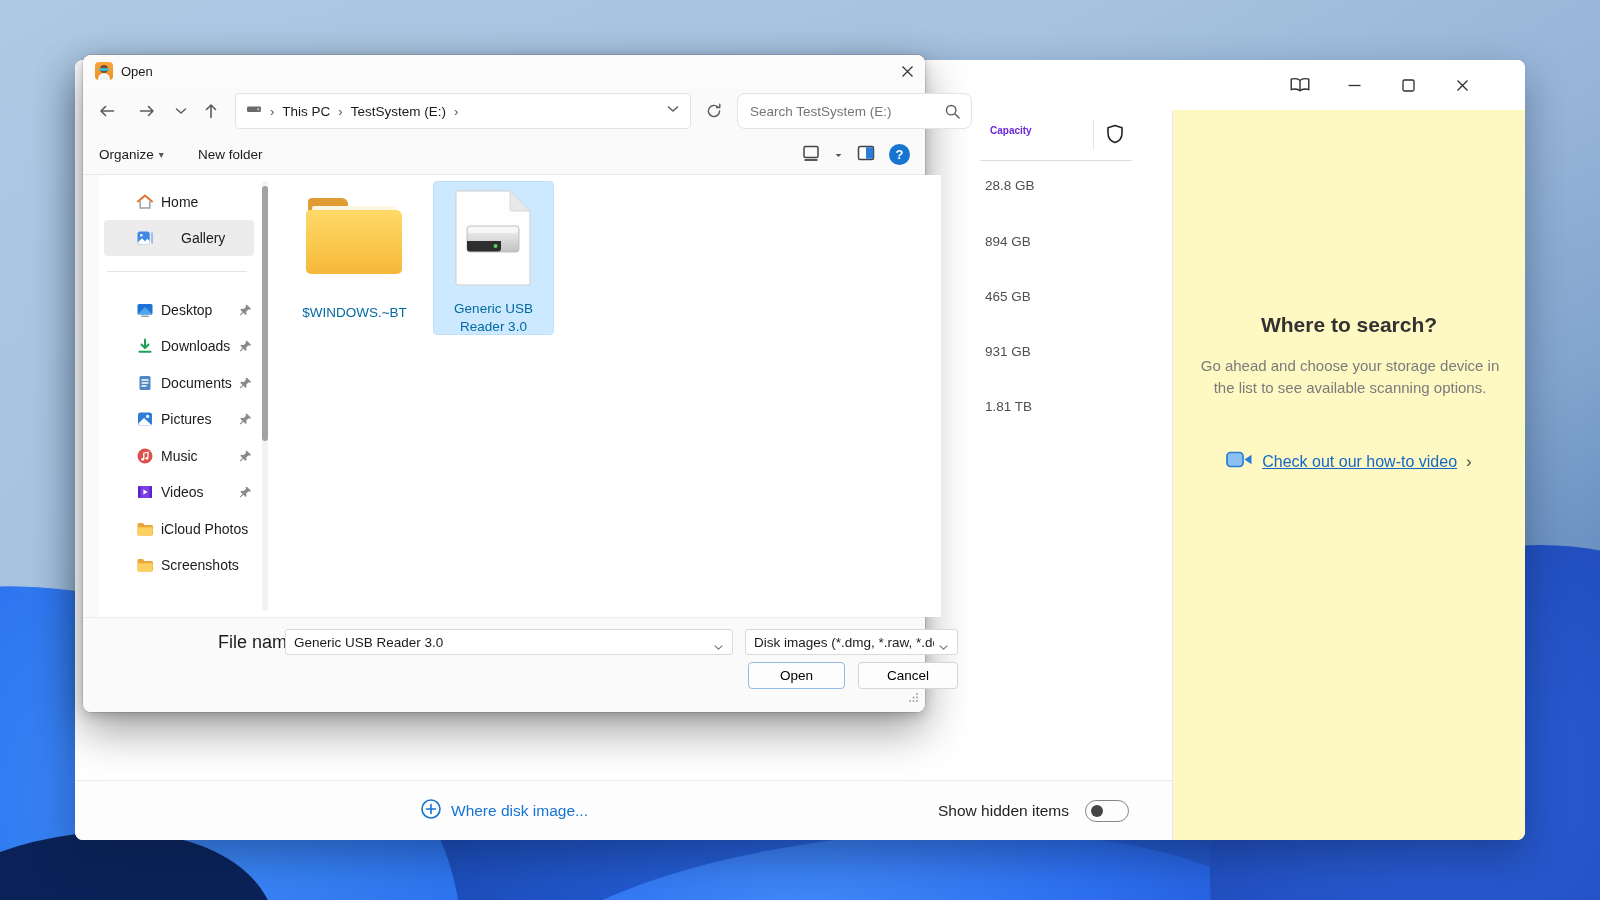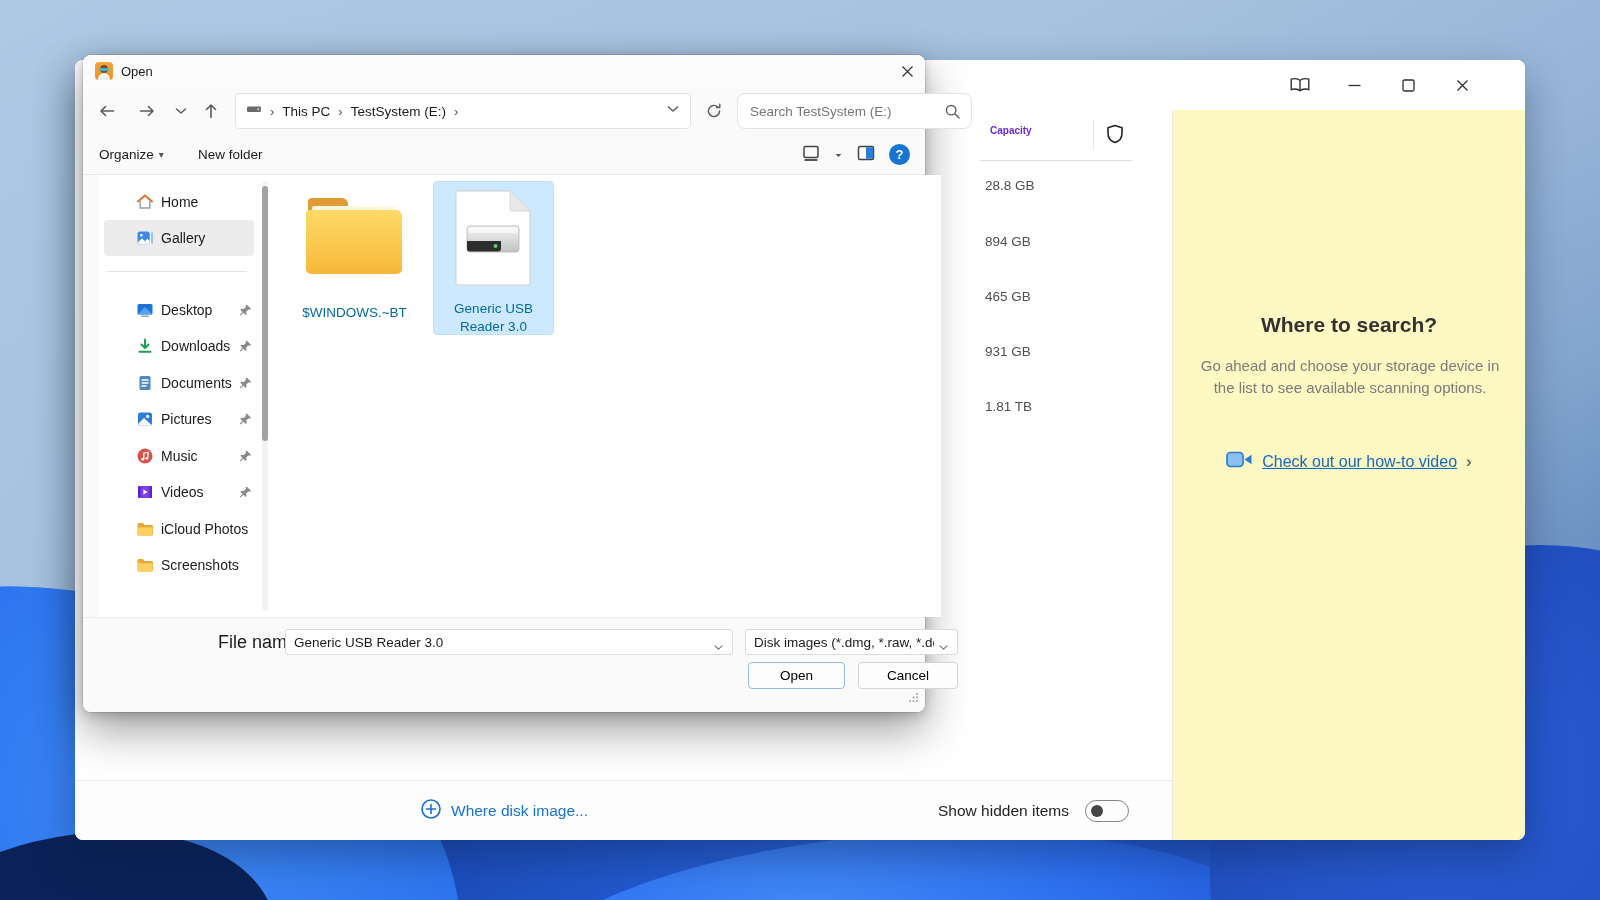--- a/index.html
+++ b/index.html
@@ -78,21 +78,21 @@
   .tb-item { position:absolute; top:0; height:39px; display:flex; align-items:center; gap:5px; font-size:13.5px; color:#1b1b1b; cursor:pointer; }
   .tb-caret { font-size:10px; color:#555; }
   .tb-right { position:absolute; right:15px; top:0; height:39px; display:flex; align-items:center; gap:13px; }
   .help-circle { width:21px; height:21px; border-radius:50%; background:#1774d1; color:#fff; font-size:13px; font-weight:bold;
                  display:flex; align-items:center; justify-content:center; cursor:pointer; }
   .tb-divider { position:absolute; left:0; top:119px; width:100%; height:1px; background:#e8e8e8; }
 
   .dlg-body { position:absolute; left:0; top:120px; width:100%; height:442px; background:#fff; overflow:hidden;margin-left:16px; }
   .sidebar { position:absolute; left:0; top:0; width:170px; height:100%; }
   .sb-item { position:absolute; left:0; width:160px; height:36px; display:flex; align-items:center; padding-left:37px; cursor:pointer; }
-  .sb-item.sel { left:5px; width:150px; padding-left:32px; background:#ececec; border-radius:4px; }
+  .sb-item.sel { left:5px; width:150px; padding-left:52px; background:#ececec; border-radius:4px; }
   .sb-ico { position:absolute; left:37px; width:18px; height:18px; }
   .sb-item.sel .sb-ico { left:32px; }
   .sb-label { margin-left:25px; font-size:14px; white-space:nowrap; }
   .sb-pin { position:absolute; left:140px; top:11px; }
   .sb-divider { position:absolute; left:8px; width:140px; height:1px; background:#e5e5e5; }
   .sb-scroll-track { position:absolute; left:163px; top:6px; width:6px; height:430px; border-radius:3px; background:#f3f3f3; }
   .sb-scroll-thumb { position:absolute; left:0; top:5px; width:6px; height:255px; border-radius:3px; background:#a2a2a2; cursor:pointer; }
 
   .grid-item { position:absolute; top:7px; width:119px; height:152px; border-radius:3px; cursor:pointer; }
   .grid-item.sel { background:#cce9ff; outline:1px solid #bfe0f8; }

